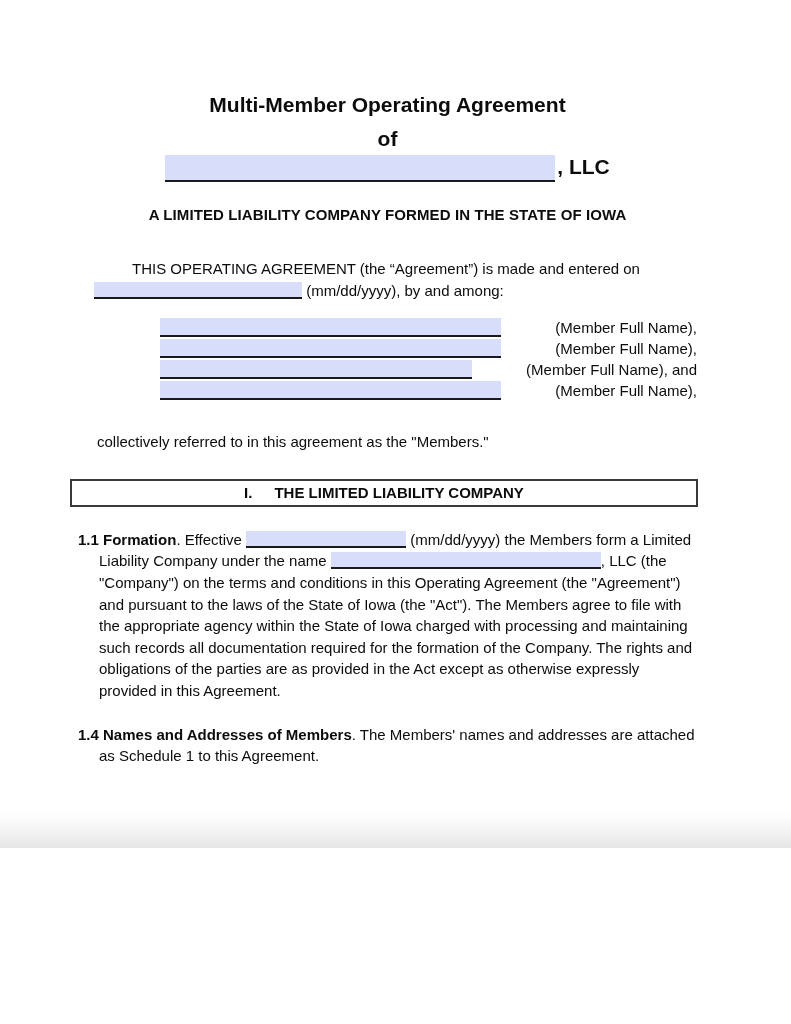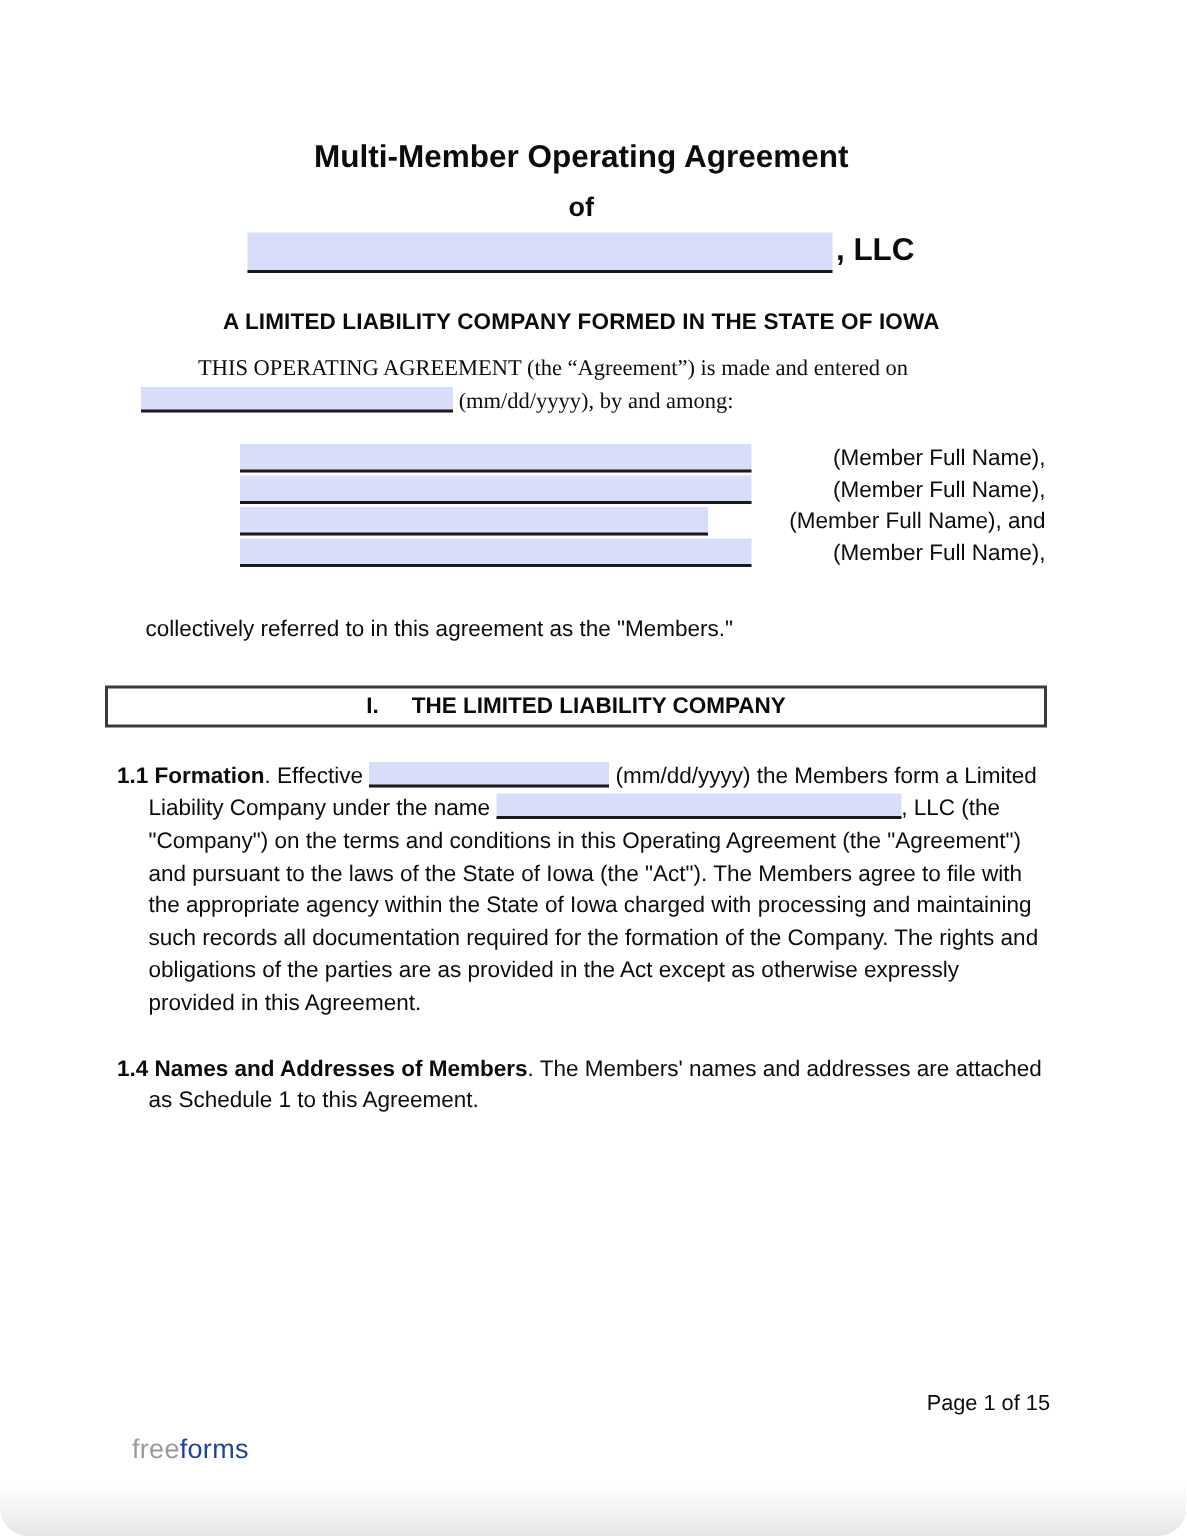--- a/index.html
+++ b/index.html
@@ -4,39 +4,38 @@
 <style>
   * { box-sizing: border-box; margin: 0; padding: 0; }
   html, body { background: #ffffff; }
   body {
     font-family: "Liberation Sans", "DejaVu Sans", sans-serif;
     color: #0c0c0c;
   }
   .page {
     position: relative;
     width: 791px;
-    height: 1024px;
+    height: 848px;
     background: #ffffff;
     overflow: hidden;
-    border-radius: 19px;
   }
   .content {
     padding: 93px 94px 0 78px; 
     width: 791px;
   }
   
   .doc-title {
     text-align: center;
     font-size: 21px;
     font-weight: bold;
     line-height: 23px;
   }
   .doc-title-of {
     text-align: center;
-    font-size: 18px;
+    font-size: 21px;
     font-weight: bold;
     line-height: 23px;
     margin-top: 11px;
   }
   .company-line {
     margin-top: 5px;
     display: flex;
     justify-content: center;
     align-items: flex-start;
   }
@@ -61,24 +60,23 @@
     font-weight: bold;
     margin-top: 24px;
     letter-spacing: 0.1px;
   }
   
   .para {
     font-size: 15px;
     line-height: 21.6px;
   }
   .intro {
-    margin-top: 13px;
+    margin-top: 35px;
     margin-left: 16px;  
     text-indent: 38px;
-    font-family: Liberation Serif, serif;
   }
   .inline-field {
     height: 17px;
     vertical-align: -3px;
   }
   .intro-date-field { width: 208px; }
   .members {
     margin-top: 15px;
     margin-left: 82px;  
   }

